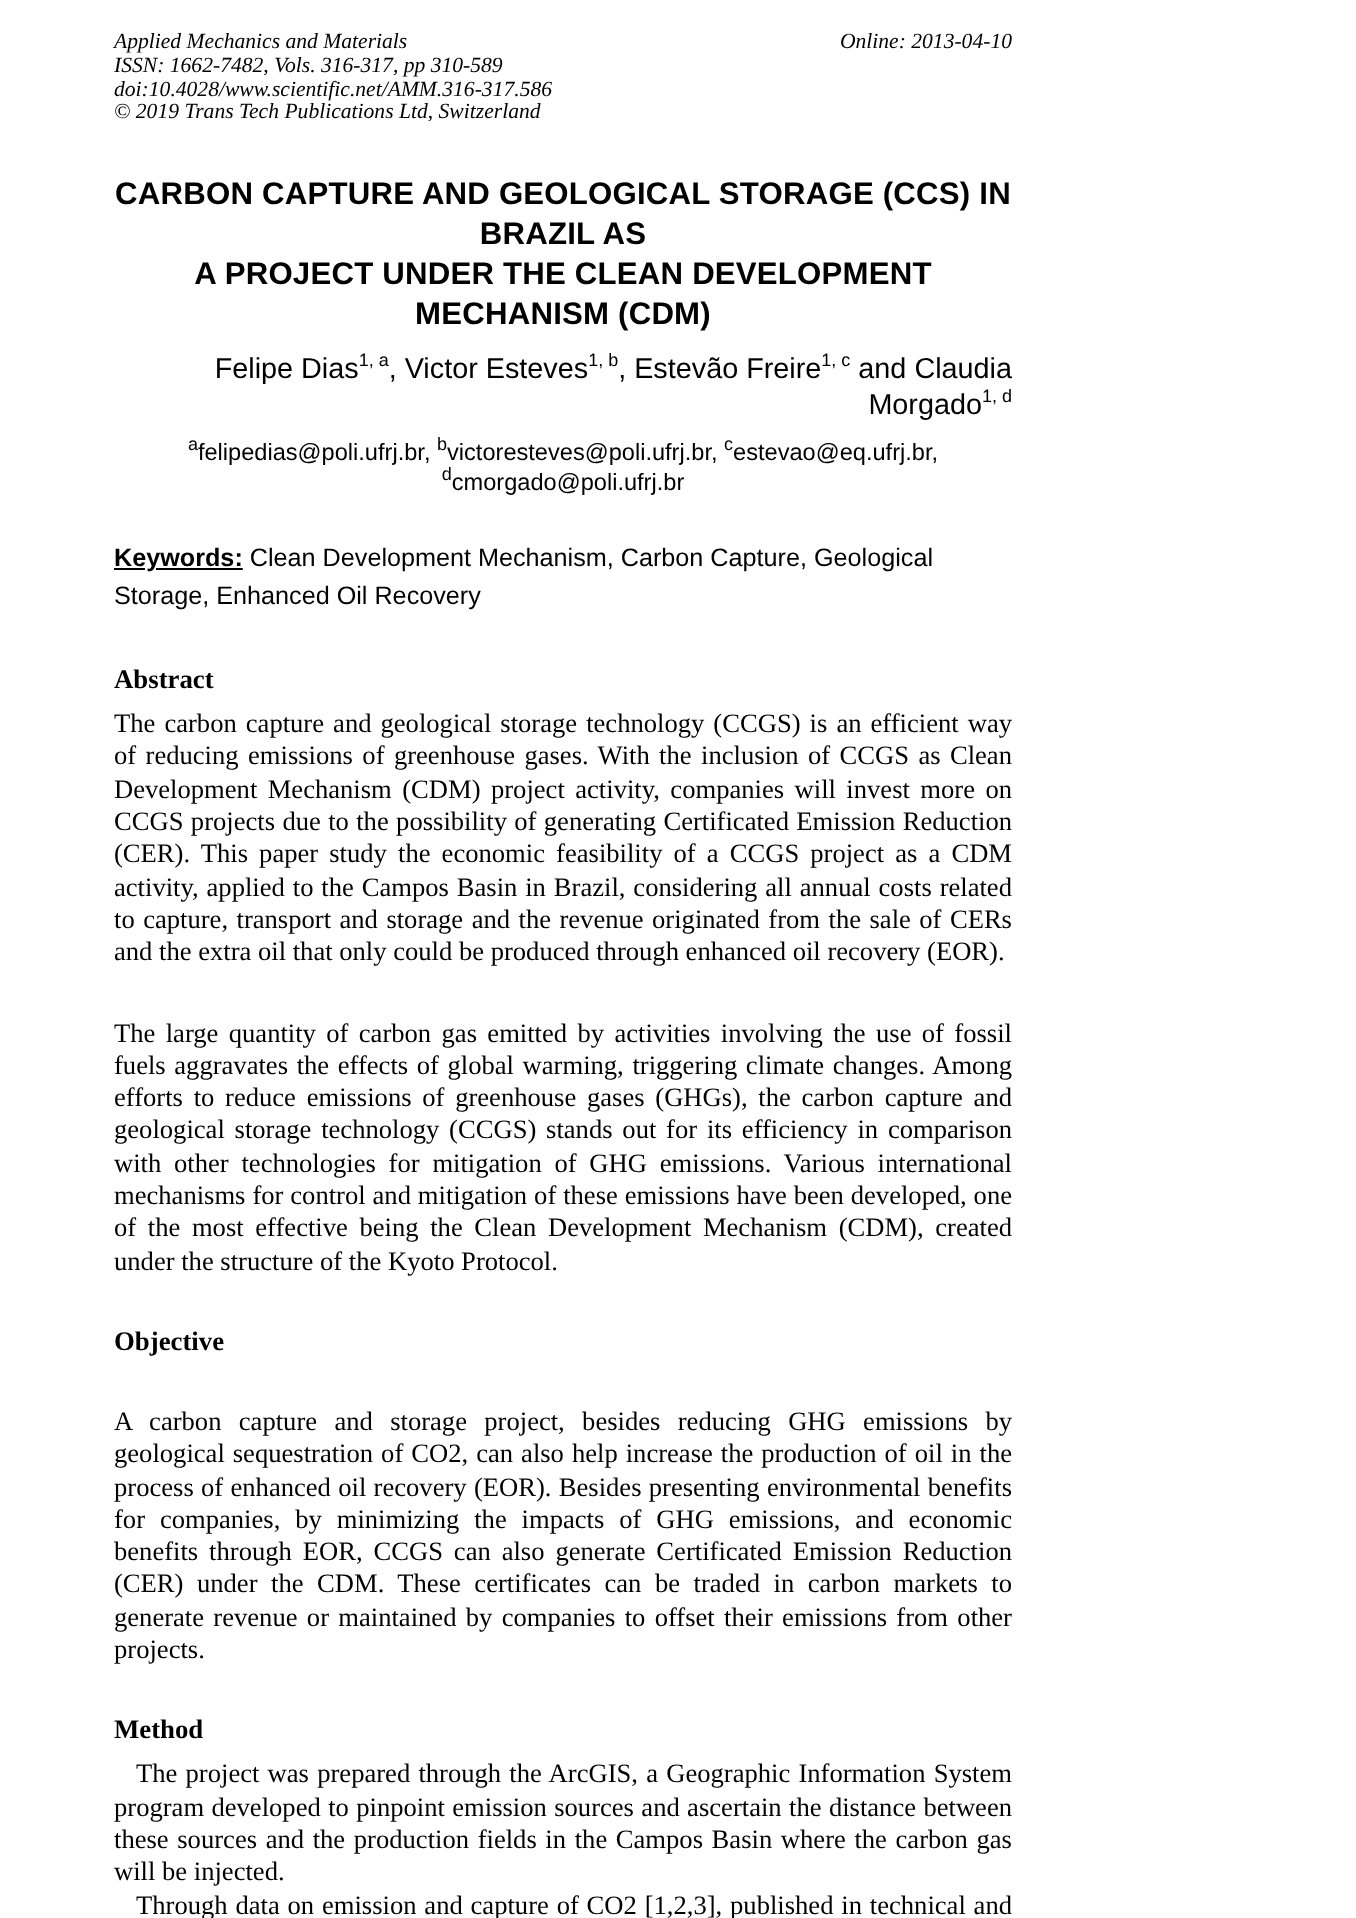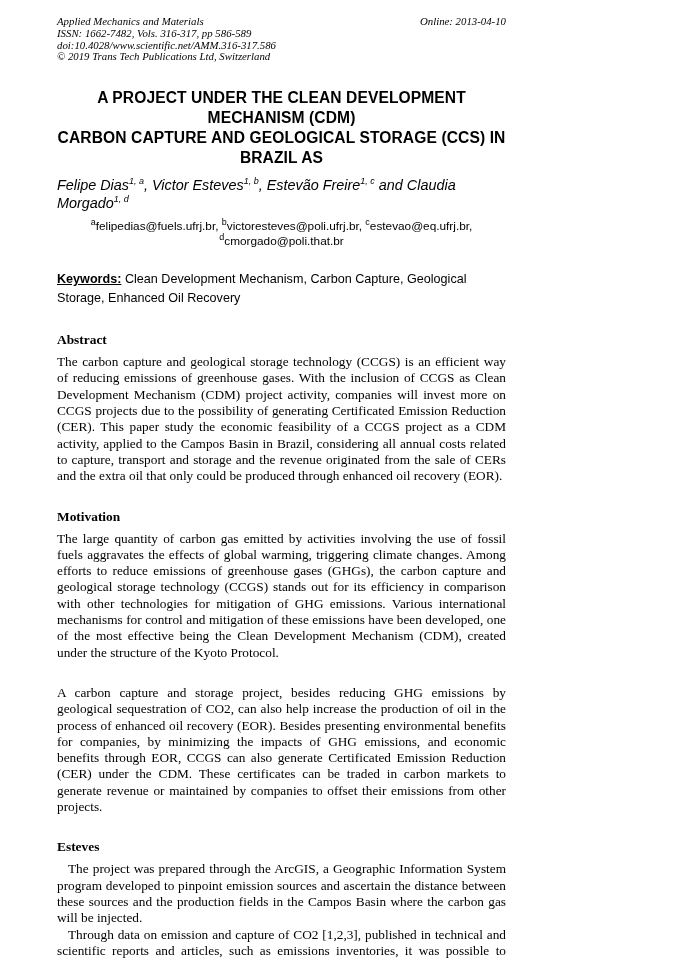--- a/index.html
+++ b/index.html
@@ -12,22 +12,22 @@
   .hdr { display: flex; justify-content: space-between; align-items: flex-start; }
   .hdr-left { font-style: italic; font-size: 10.8px; line-height: 11.8px; }
   .hdr-right { font-style: italic; font-size: 10.8px; line-height: 11.8px; text-align: left; white-space: nowrap; }
   
   .title {
     margin-top: 25px; text-align: center;
     font-family: "Liberation Sans", sans-serif; font-weight: bold;
     font-size: 15.6px; line-height: 20px; letter-spacing: 0.1px;
   }
   .authors {
-    margin-top: 8px; text-align: left;
-    font-family: "Liberation Sans", sans-serif; font-size: 14.4px; line-height: 18px; font-style: italic;
+    margin-top: 8px; text-align: right;
+    font-family: "Liberation Sans", sans-serif; font-size: 14.4px; line-height: 18px;
   }
   .authors sup, .affil sup, .emails sup { font-size: 9px; line-height: 0; }
   .affil {
     margin-top: 7px; text-align: center;
     font-family: "Liberation Sans", sans-serif; font-size: 11.4px; line-height: 14px;
   }
   .emails {
     margin-top: 7px; text-align: center;
     font-family: "Liberation Sans", sans-serif; font-size: 11.8px; line-height: 15px;
   }
@@ -49,65 +49,65 @@
   .section p.indent { text-indent: 11px; }
 </style>
 </head>
 <body>
 
 <div class="page">
 
   <div class="hdr">
     <div class="hdr-left">
       <div>Applied Mechanics and Materials</div>
-      <div>ISSN: 1662-7482, Vols. 316-317, pp 586-589</div>
+      <div>ISSN: 1662-7482, Vols. 316-317, pp 310-589</div>
       <div>doi:10.4028/www.scientific.net/AMM.316-317.586</div>
       <div>© 2019 Trans Tech Publications Ltd, Switzerland</div>
     </div>
     <div class="hdr-right">Online: 2013-04-10</div>
   </div>
 
   <div class="title">
+    <div>CARBON CAPTURE AND GEOLOGICAL STORAGE (CCS) IN BRAZIL AS</div>
     <div>A PROJECT UNDER THE CLEAN DEVELOPMENT MECHANISM (CDM)</div>
-    <div>CARBON CAPTURE AND GEOLOGICAL STORAGE (CCS) IN BRAZIL AS</div>
   </div>
 
   <div class="authors"><span>Felipe Dias</span><sup>1, a</sup>, <span>Victor Esteves</span><sup>1, b</sup>, <span>Estevão Freire</span><sup>1, c</sup> and <span>Claudia Morgado</span><sup>1, d</sup></div>
 
 
-  <div class="emails"><sup>a</sup><span>felipedias@fuels.ufrj.br</span>, <sup>b</sup><span>victoresteves@poli.ufrj.br</span>, <sup>c</sup><span>estevao@eq.ufrj.br</span>, <sup>d</sup><span>cmorgado@poli.that.br</span></div>
+  <div class="emails"><sup>a</sup><span>felipedias@poli.ufrj.br</span>, <sup>b</sup><span>victoresteves@poli.ufrj.br</span>, <sup>c</sup><span>estevao@eq.ufrj.br</span>, <sup>d</sup><span>cmorgado@poli.ufrj.br</span></div>
 
   <div class="keywords"><span class="kw-label">Keywords:</span><span> Clean Development Mechanism, Carbon Capture, Geological Storage, Enhanced Oil Recovery</span></div>
 
   <div>
   <div class="section">
     <div class="sec-heading">Abstract</div>
     <div>
           <p>The carbon capture and geological storage technology (CCGS) is an efficient way of reducing emissions of greenhouse gases. With the inclusion of CCGS as Clean Development Mechanism (CDM) project activity, companies will invest more on CCGS projects due to the possibility of generating Certificated Emission Reduction (CER). This paper study the economic feasibility of a CCGS project as a CDM activity, applied to the Campos Basin in Brazil, considering all annual costs related to capture, transport and storage and the revenue originated from the sale of CERs and the extra oil that only could be produced through enhanced oil recovery (EOR).</p>
         </div>
   </div>
 
   <div class="section">
-    <div class="sec-heading">Motivation</div>
     <div>
           <p>The large quantity of carbon gas emitted by activities involving the use of fossil fuels aggravates the effects of global warming, triggering climate changes. Among efforts to reduce emissions of greenhouse gases (GHGs), the carbon capture and geological storage technology (CCGS) stands out for its efficiency in comparison with other technologies for mitigation of GHG emissions. Various international mechanisms for control and mitigation of these emissions have been developed, one of the most effective being the Clean Development Mechanism (CDM), created under the structure of the Kyoto Protocol.</p>
         </div>
   </div>
 
   <div class="section">
+    <div class="sec-heading">Objective</div>
   </div>
 
   <div class="section">
     <div>
           <p>A carbon capture and storage project, besides reducing GHG emissions by geological sequestration of CO2, can also help increase the production of oil in the process of enhanced oil recovery (EOR). Besides presenting environmental benefits for companies, by minimizing the impacts of GHG emissions, and economic benefits through EOR, CCGS can also generate Certificated Emission Reduction (CER) under the CDM. These certificates can be traded in carbon markets to generate revenue or maintained by companies to offset their emissions from other projects.</p>
         </div>
   </div>
 
   <div class="section">
-    <div class="sec-heading">Esteves</div>
+    <div class="sec-heading">Method</div>
     <div>
           <p class="indent">The project was prepared through the ArcGIS, a Geographic Information System program developed to pinpoint emission sources and ascertain the distance between these sources and the production fields in the Campos Basin where the carbon gas will be injected.</p>
           <p class="indent">Through data on emission and capture of CO2 [1,2,3], published in technical and scientific reports and articles, such as emissions inventories, it was possible to calculate the total emissions and those that can be captured from four industrial enterprises in the state of Rio de Janeiro that emit large</p>
         </div>
   </div>
 </div>
 
 </div>
 
 </body></html>

